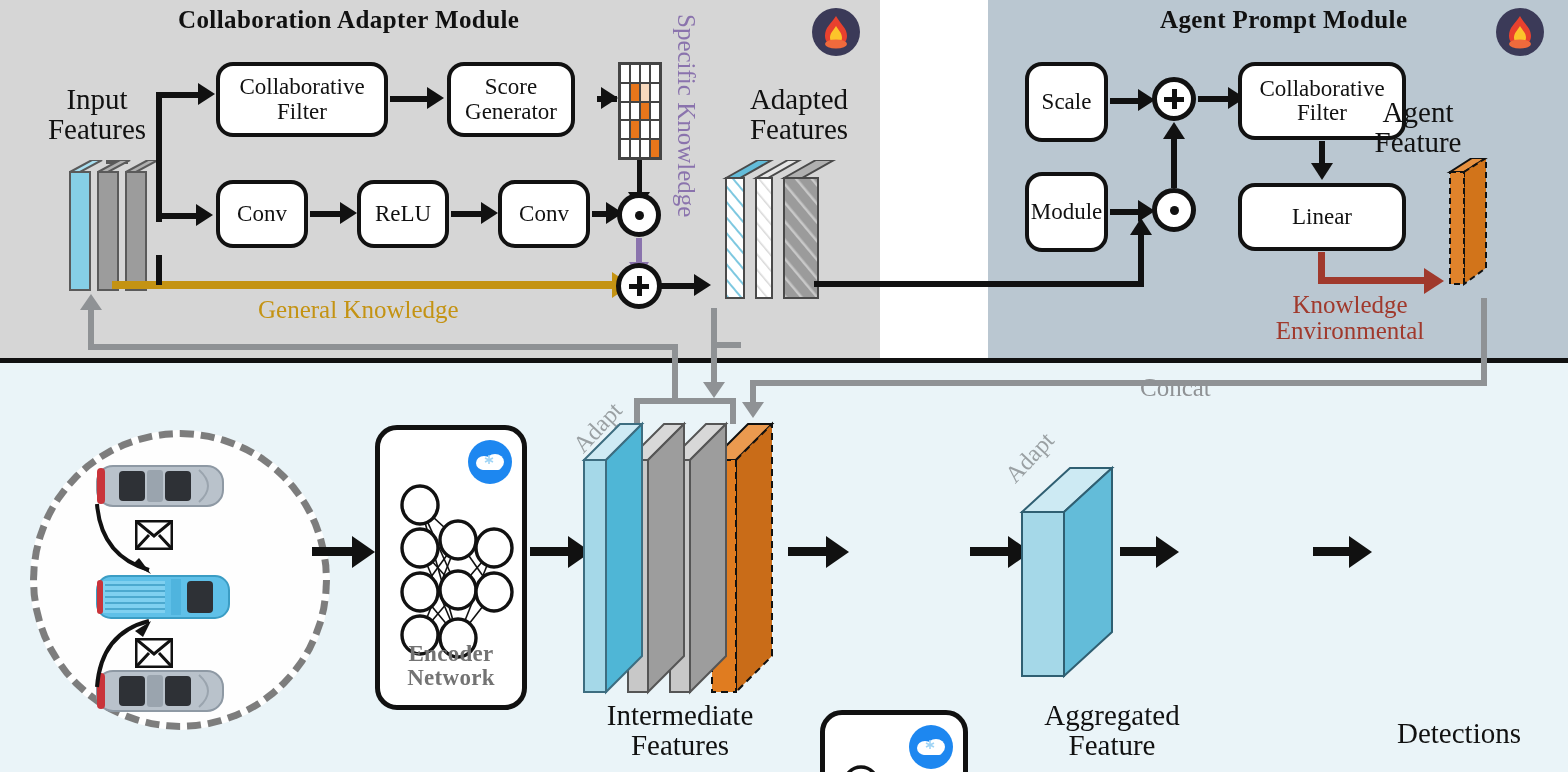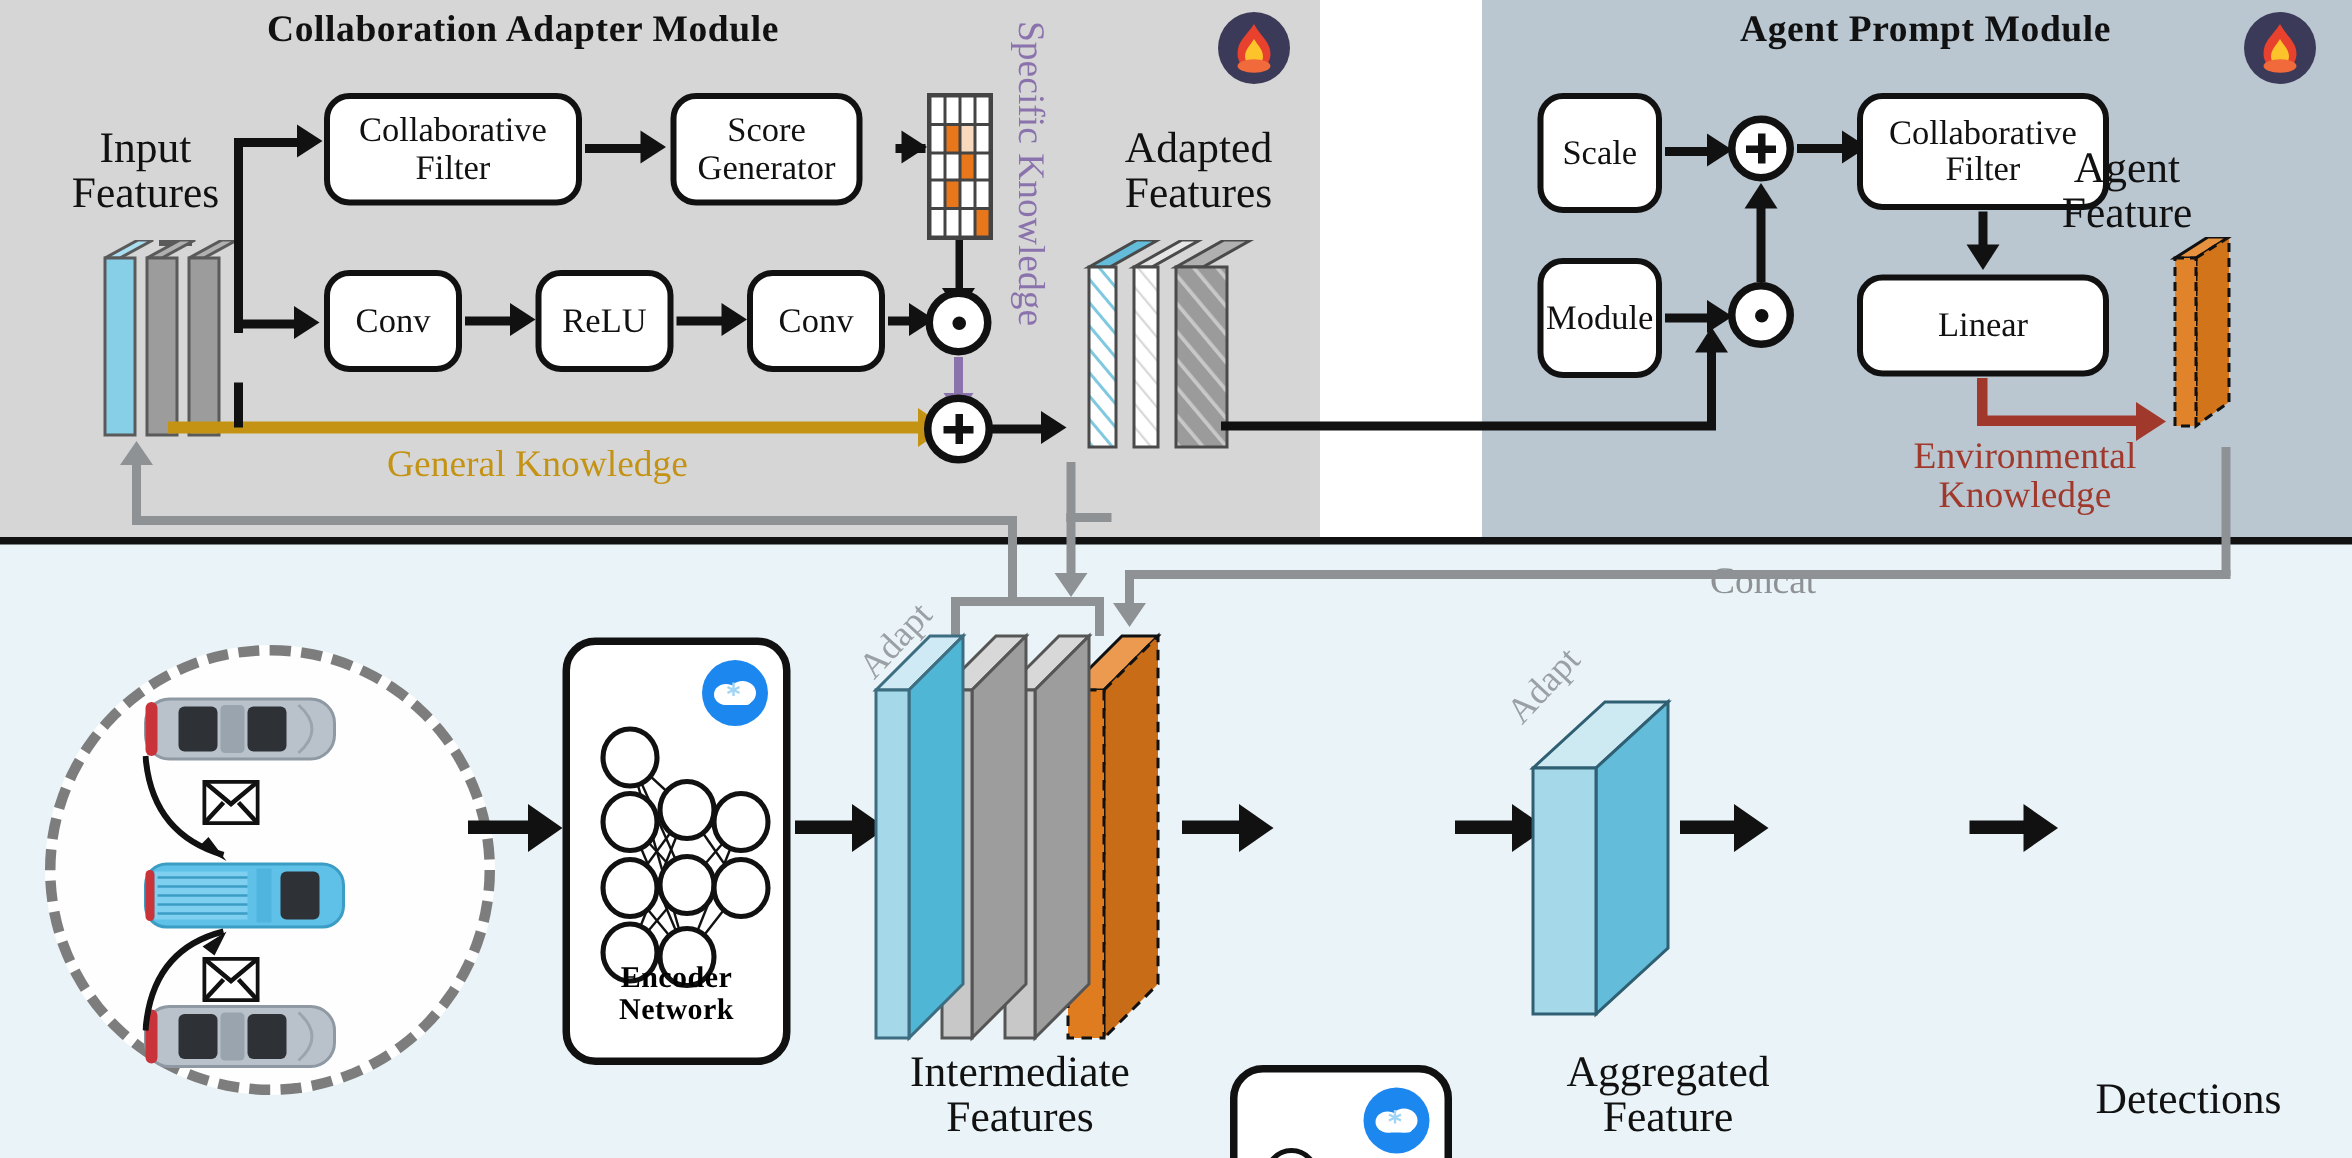--- a/index.html
+++ b/index.html
@@ -7,21 +7,21 @@
   #root{position:relative;width:1568px;height:772px;}
   .abs{position:absolute;}
   
   .panel-adapter{left:0;top:0;width:880px;height:358px;background:#d6d6d6;}
   .panel-prompt{left:988px;top:0;width:580px;height:358px;background:#bac7d1;}
   .panel-bottom{left:0;top:358px;width:1568px;height:414px;background:#eaf4f8;border-top:5px solid #111;}
   .white-gap{left:880px;top:0;width:108px;height:358px;background:#fff;}
   
   .mod-title{font-weight:bold;font-size:25px;color:#111;letter-spacing:.4px;white-space:nowrap;}
   .lbl{font-size:29px;color:#111;text-align:center;line-height:1.05;white-space:nowrap;}
-  .net-name{font-weight:bold;font-size:20px;color:#000000;text-align:center;line-height:1.03;letter-spacing:.3px;}
+  .net-name{font-weight:bold;font-size:23px;color:#737373;text-align:center;line-height:1.03;letter-spacing:.3px;}
   .gen-know{color:#c49313;font-size:25px;white-space:nowrap;}
   .env-know{color:#a0392c;font-size:25px;text-align:center;line-height:1.05;}
   .spec-know{color:#8a73ad;font-size:25px;white-space:nowrap;transform-origin:0 0;}
   .gray-lbl{color:#8f9295;font-size:25px;white-space:nowrap;}
   .adapt-lbl{color:#9aa0a3;font-size:24px;white-space:nowrap;transform-origin:0 0;}
   
   .opbox{background:#fff;border:4px solid #111;border-radius:17px;display:flex;align-items:center;
          justify-content:center;text-align:center;font-size:23px;color:#111;line-height:1.06;box-sizing:border-box;}
   .netbox{background:#fff;border:5px solid #111;border-radius:22px;box-sizing:border-box;position:relative;}
   
@@ -274,22 +274,22 @@
   <div class="abs arr-d" style="left:1311px;top:163px;"></div>
 
   <div class="abs opbox" style="left:1238px;top:183px;width:168px;height:68px;">
     <span>Linear</span>
     </div>
 
   <div class="abs red-line" style="left:1318px;top:252px;width:7px;height:32px;"></div>
   <div class="abs red-line" style="left:1318px;top:277px;width:110px;height:7px;"></div>
   <div class="abs red-arr" style="left:1424px;top:268px;"></div>
   <div class="abs env-know" style="left:1238px;top:292px;width:224px;">
+      <div>Knowledge</div>
       <div>Environmental</div>
-      <div>Knowledge</div>
     </div>
 
   <div class="abs lbl" style="left:1343px;top:84px;width:150px;margin-top:13px;">
       <div>Agent</div>
       <div>Feature</div>
     </div>
   <div class="abs" style="left:1442px;top:158px;width:80px;height:140px;">
     <svg width="80" height="140">
       <polygon points="8,14 30,0 44,0 22,14" fill="#e8913f" stroke="#111" stroke-width="2"></polygon>
       <polygon points="22,14 44,0 44,110 22,126" fill="#d2741a" stroke="#111" stroke-width="2" stroke-dasharray="6 4"></polygon>

